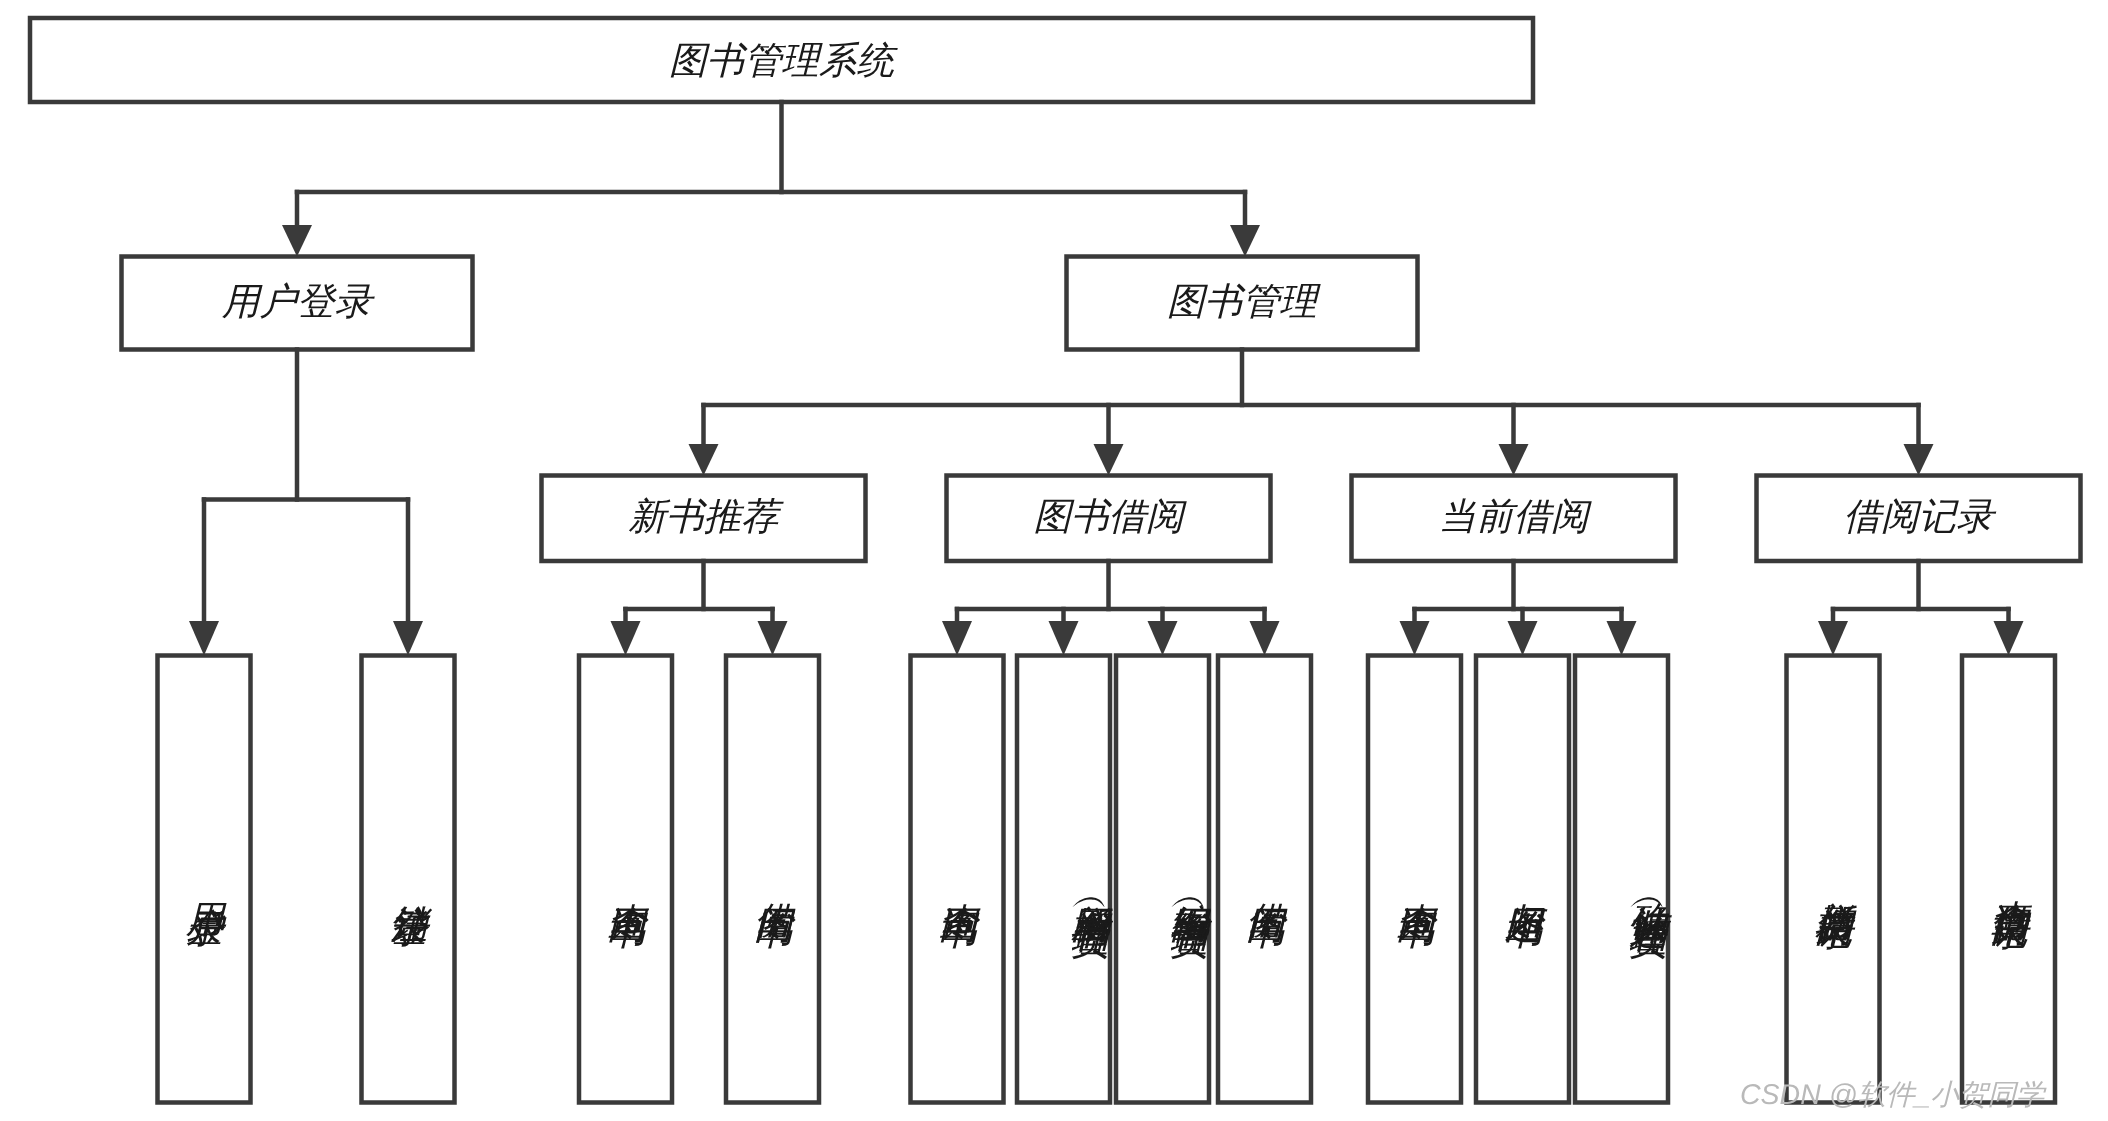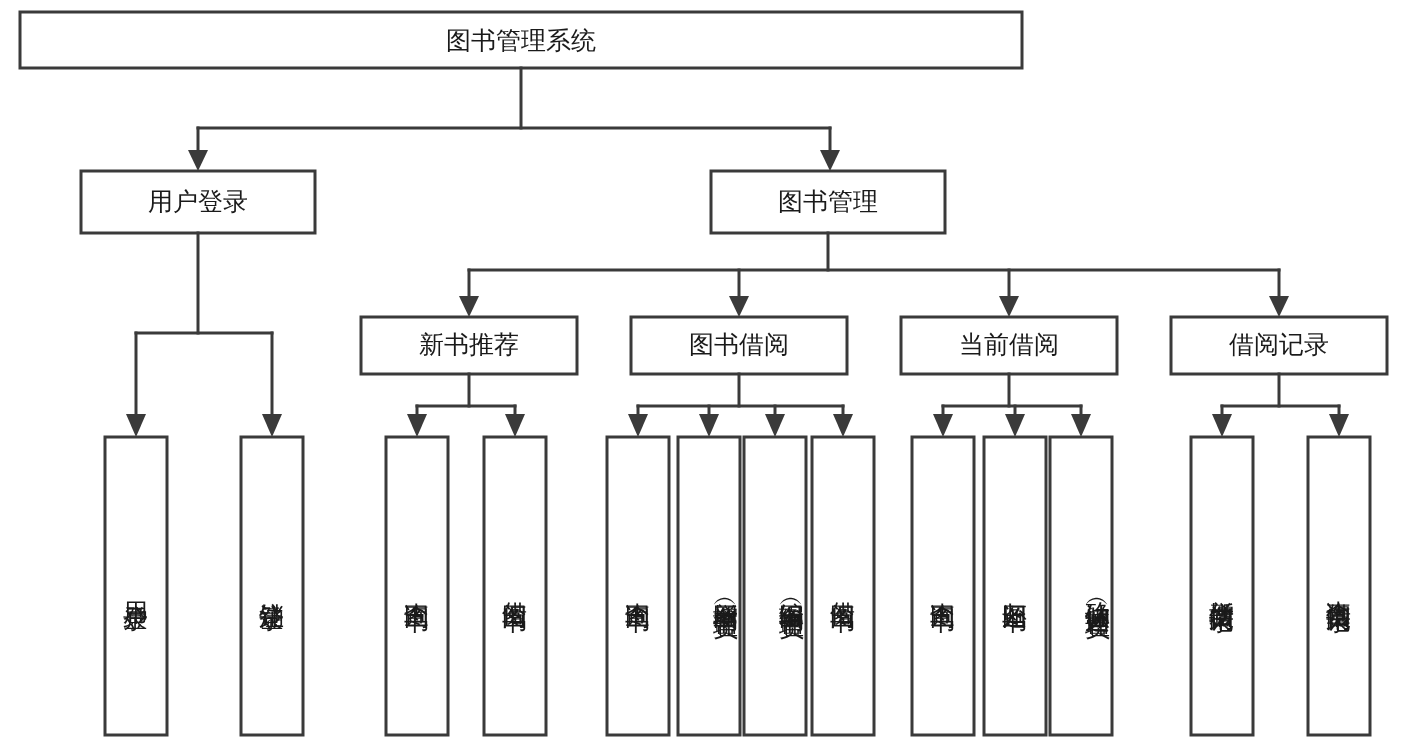--- a/index.html
+++ b/index.html
@@ -11,20 +11,21 @@
     width: 1405px;
     height: 747px;
     font-family: "Liberation Sans", "DejaVu Sans", sans-serif;
     overflow: hidden;
   }
   #diagram-root {
     position: relative;
     width: 1371px;
     height: 747px;
     background: #ffffff;
+    font-style: italic;
   }
   svg#flow-svg {
     position: absolute;
     top: 0;
     left: 0;
     width: 1405px;
     height: 747px;
   }
   .node-rect {
     fill: #ffffff;
@@ -202,14 +203,15 @@
   <div class="node-label-v" style="left:744px; top:437px; width:62px; height:298px; align-items:flex-start; padding-top:10px; box-sizing:border-box;">编辑图书（管理员）</div>
   <div class="node-label-v" style="left:812px; top:437px; width:62px; height:298px;">借阅图书</div>
 
   <div class="node-label-v" style="left:912px; top:437px; width:62px; height:298px;">查询图书</div>
   <div class="node-label-v" style="left:984px; top:437px; width:62px; height:298px;">归还图书</div>
   <div class="node-label-v" style="left:1050px; top:437px; width:62px; height:298px; align-items:flex-start; padding-top:10px; box-sizing:border-box;">确认归还（管理员）</div>
 
   <div class="node-label-v" style="left:1191px; top:437px; width:62px; height:298px;">新增借阅记录</div>
   <div class="node-label-v" style="left:1308px; top:437px; width:62px; height:298px;">查询借阅记录</div>
 
+  <div id="watermark">CSDN @软件_小贺同学</div>
 
 </div>
 
 </body></html>

